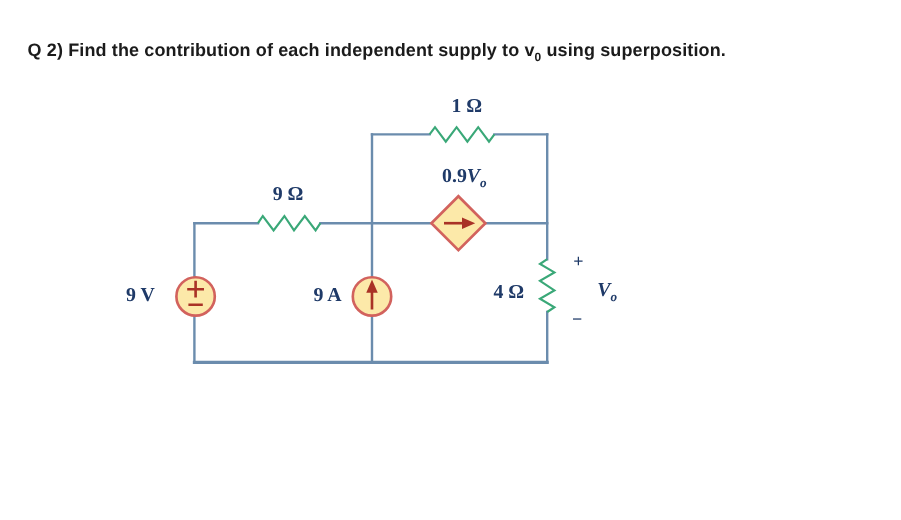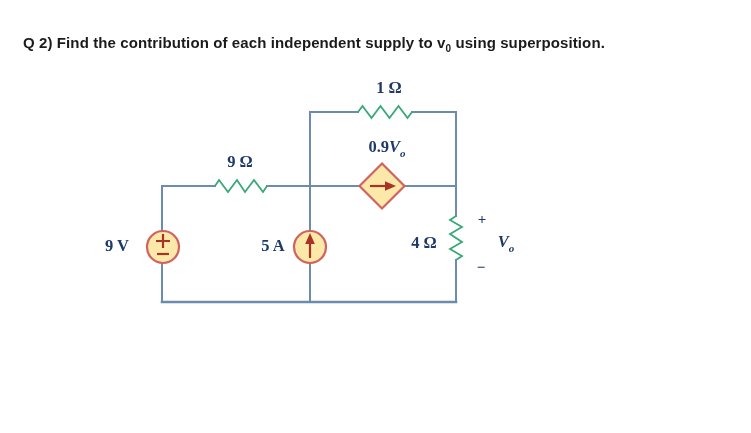--- a/index.html
+++ b/index.html
@@ -83,21 +83,21 @@
   </svg>
 
   <div class="lbl" style="left:389px; top:88px;">1 Ω</div>
 
   <div class="lbl" style="left:240px; top:162px;">9 Ω</div>
 
   <div class="lbl" style="left:387px; top:148px;"><span>0.9</span><span class="it">V</span><sub>o</sub></div>
 
   <div class="lbl" style="left:117px; top:246px;">9 V</div>
 
-  <div class="lbl" style="left:273px; top:246px;">5 A</div>
+  <div class="lbl" style="left:273px; top:246px;">9 A</div>
 
   <div class="lbl" style="left:424px; top:243px;">4 Ω</div>
 
   <div class="lbl pol" style="left:482px; top:219px;">+</div>
 
   <div class="lbl" style="left:506px; top:243px;"><span class="it">V</span><sub>o</sub></div>
 
   <div class="lbl pol" style="left:481px; top:267px;">−</div>
 
 </div>

